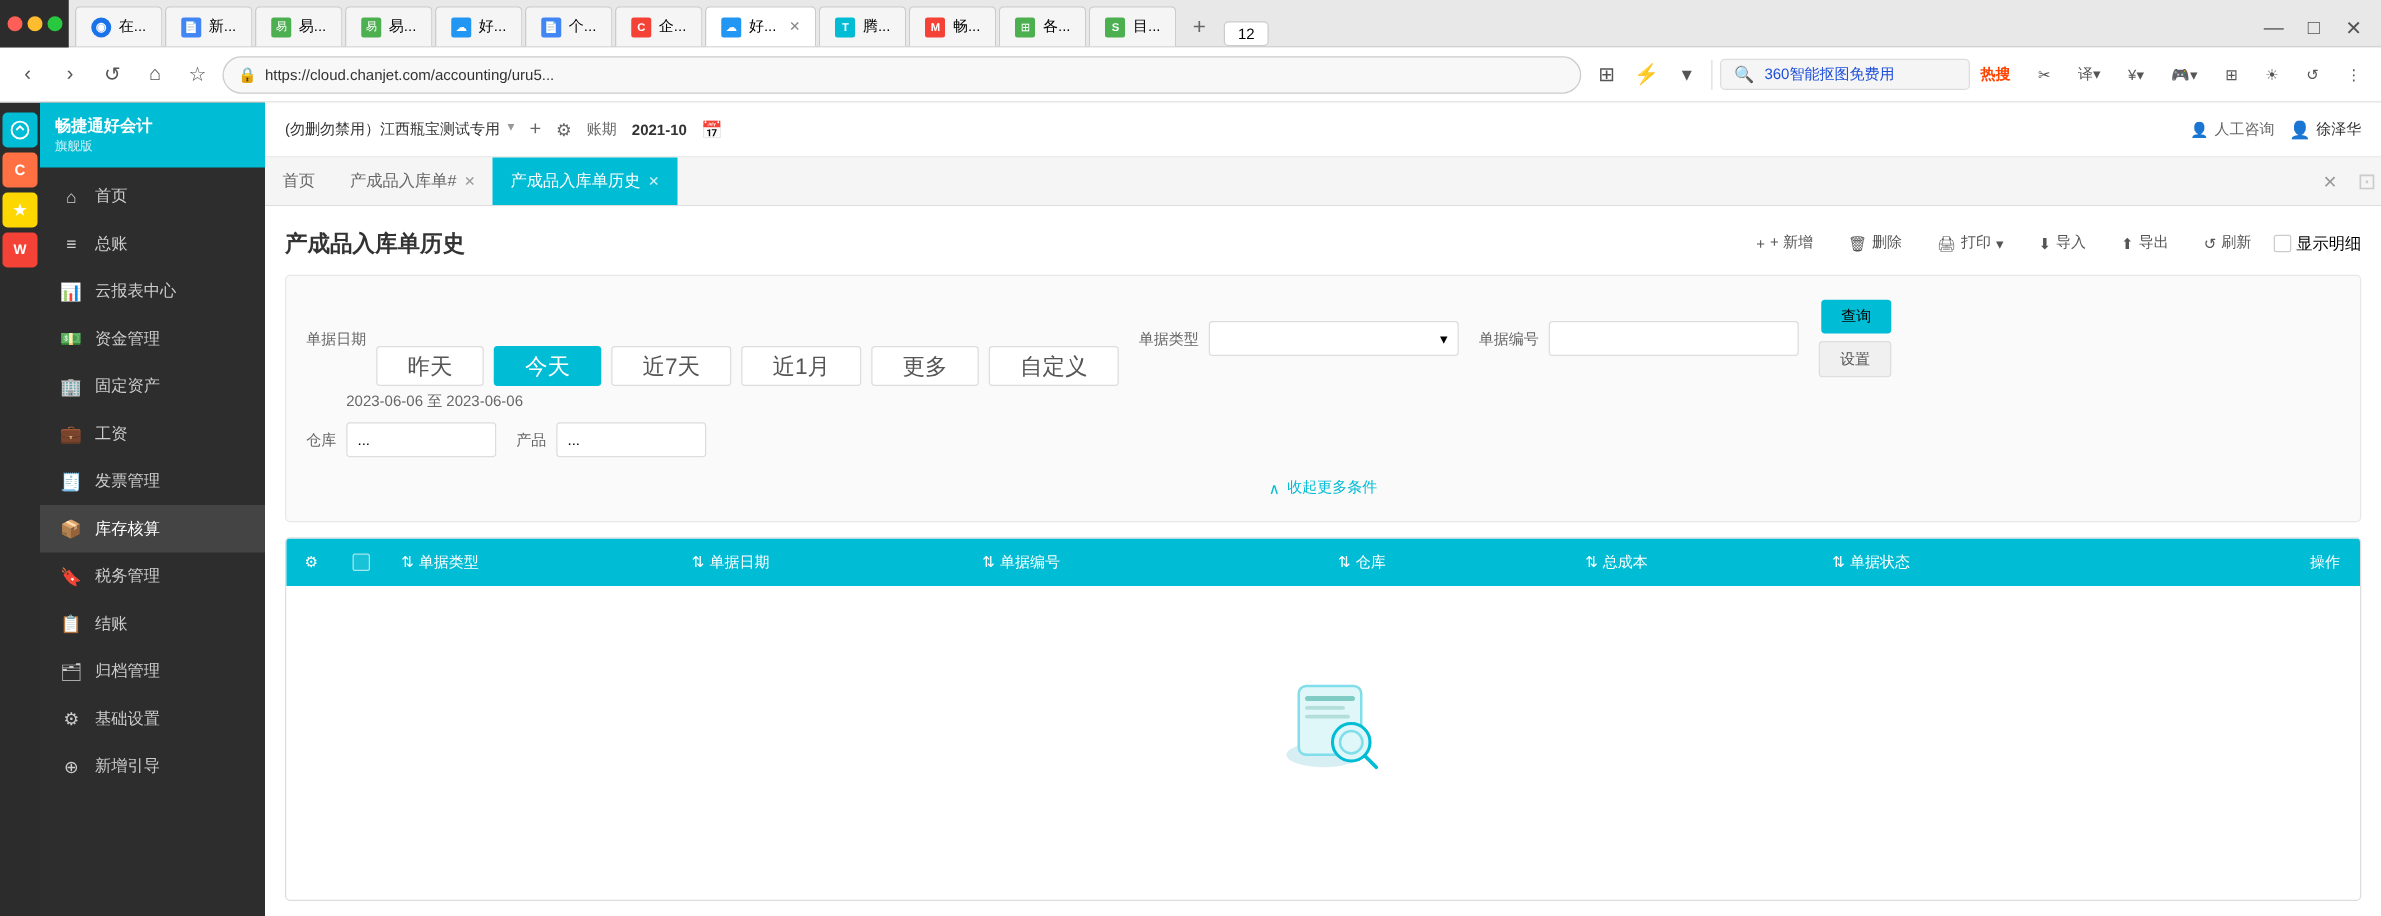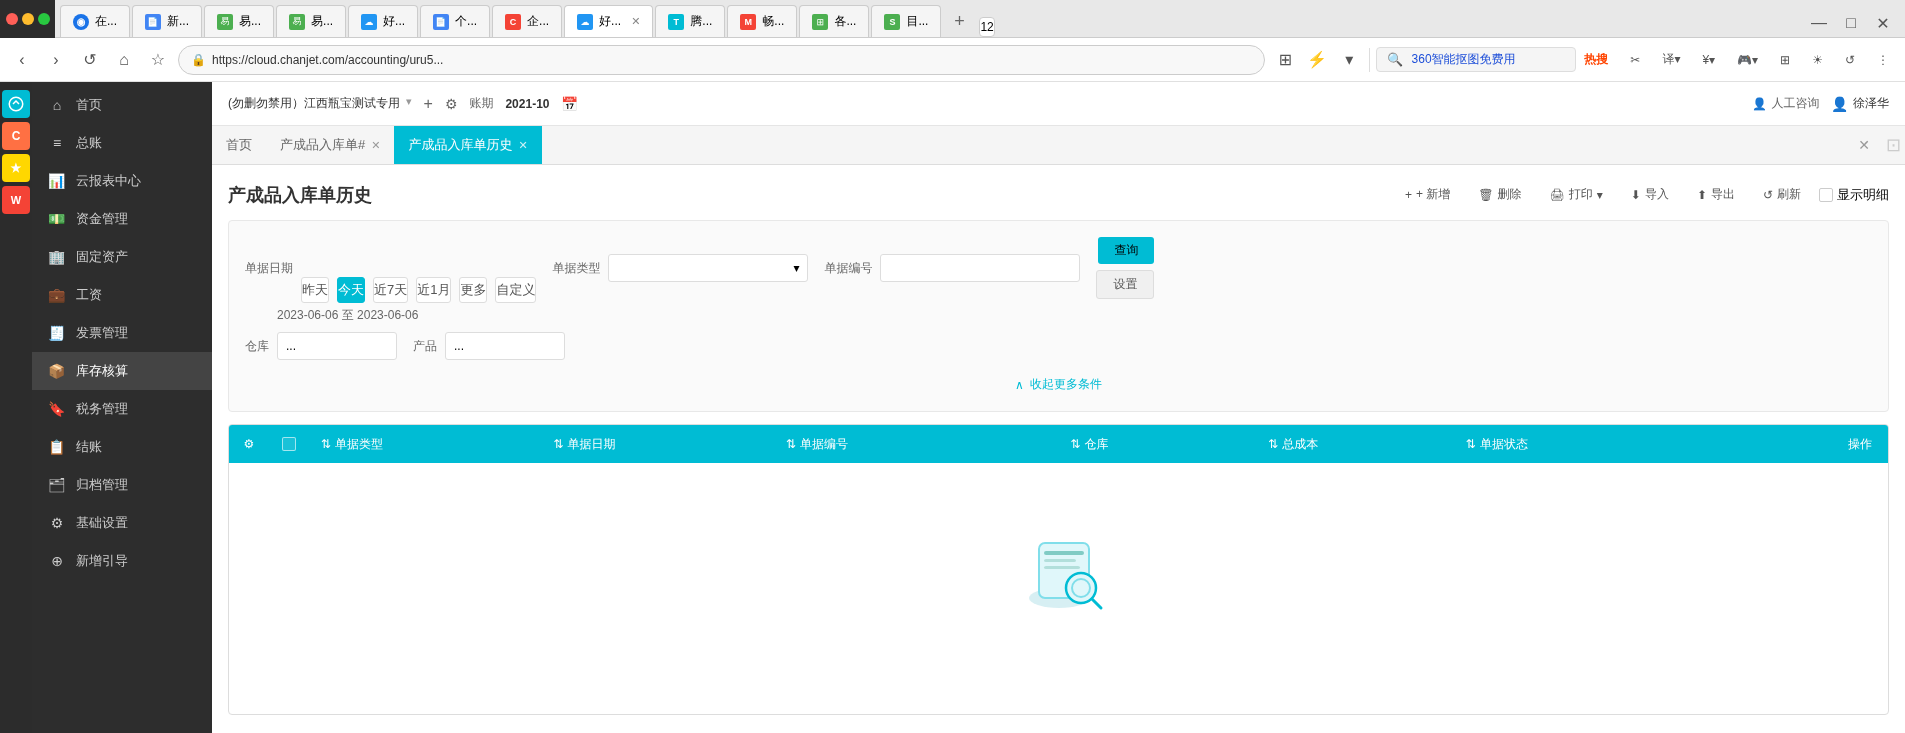--- a/index.html
+++ b/index.html
@@ -8,21 +8,21 @@
     
     .browser-frame { width: 1905px; height: 733px; display: flex; flex-direction: column; background: #f2f2f2; }
 
     
     .tab-bar { height: 38px; background: #e8e8e8; display: flex; align-items: flex-end; padding-left: 60px; border-bottom: 1px solid #ccc; }
     .tab { height: 32px; padding: 0 12px; display: flex; align-items: center; font-size: 12px; background: #f5f5f5; border: 1px solid #ccc; border-bottom: none; border-radius: 4px 4px 0 0; margin-right: 2px; max-width: 160px; white-space: nowrap; overflow: hidden; text-overflow: ellipsis; cursor: pointer; gap: 6px; }
     .tab.active { background: #fff; border-bottom-color: #fff; }
     .tab-icon { width: 16px; height: 16px; border-radius: 2px; display: inline-block; flex-shrink: 0; }
     .tab-close { font-size: 11px; color: #888; cursor: pointer; margin-left: 4px; }
     .tab-add { width: 32px; height: 32px; display: flex; align-items: center; justify-content: center; font-size: 18px; color: #666; cursor: pointer; }
-    .tab-count { background: #fff; border: 1px solid #ccc; border-radius: 4px; padding: 2px 0; font-size: 12px; margin-left: 4px; }
+    .tab-count { background: #fff; border: 1px solid #ccc; border-radius: 4px; padding: 2px 10px; font-size: 12px; margin-left: 4px; }
 
     
     .address-bar { height: 44px; background: #fff; display: flex; align-items: center; padding: 0 8px; gap: 6px; border-bottom: 1px solid #e0e0e0; }
     .nav-btn { width: 28px; height: 28px; display: flex; align-items: center; justify-content: center; border: none; background: none; cursor: pointer; border-radius: 4px; font-size: 16px; color: #555; }
     .address-input { flex: 1; height: 30px; border: 1px solid #ccc; border-radius: 15px; padding: 0 12px; font-size: 12px; background: #f8f8f8; display: flex; align-items: center; gap: 6px; }
     .url-text { color: #333; font-size: 12px; }
     .toolbar-btn { padding: 3px 8px; font-size: 12px; border: none; background: none; cursor: pointer; border-radius: 4px; color: #555; }
     .hot-search { color: #ff4400; font-weight: bold; font-size: 12px; }
 
     
@@ -66,21 +66,21 @@
 
     
     .page-toolbar { display: flex; align-items: center; justify-content: flex-end; gap: 8px; margin-bottom: 12px; flex-wrap: wrap; }
     .toolbar-action-btn { display: flex; align-items: center; gap: 4px; padding: 5px 10px; font-size: 12px; color: #555; cursor: pointer; border: none; background: none; }
 
     
     .filter-area { background: #fafafa; border: 1px solid #e8e8e8; border-radius: 4px; padding: 12px 16px; margin-bottom: 12px; }
     .filter-row { display: flex; align-items: center; gap: 16px; margin-bottom: 10px; flex-wrap: wrap; }
     .filter-group { display: flex; align-items: center; gap: 8px; }
     .filter-label { font-size: 12px; color: #666; white-space: nowrap; }
-    .date-btn { padding: 3px 0; font-size: 13px; border: 1px solid #ddd; border-radius: 3px; cursor: pointer; background: white; color: #555; margin-top: 44px; }
+    .date-btn { padding: 3px 24px; font-size: 18px; border: 1px solid #ddd; border-radius: 3px; cursor: pointer; background: white; color: #555; margin-top: 44px; }
     .date-btn.active { background: #00bcd4; color: white; border-color: #00bcd4; }
     .date-range { font-size: 12px; color: #666; }
     .select-field { height: 28px; border: 1px solid #ddd; border-radius: 3px; padding: 0 8px; font-size: 12px; min-width: 160px; display: flex; align-items: center; justify-content: space-between; background: white; cursor: pointer; }
     .text-field { height: 28px; border: 1px solid #ddd; border-radius: 3px; padding: 0 8px; font-size: 12px; width: 200px; outline: none; }
     .collapse-btn { display: flex; align-items: center; justify-content: center; gap: 6px; padding: 6px 0; font-size: 12px; color: #00bcd4; cursor: pointer; width: 100%; margin-top: 8px; }
 
     
     .data-table-container { border: 1px solid #ddd; border-radius: 4px; overflow: hidden; }
     .table-header { display: flex; align-items: center; background: #00bcd4; color: white; height: 38px; }
     .th-cell { display: flex; align-items: center; gap: 4px; padding: 0 12px; font-size: 12px; font-weight: normal; white-space: nowrap; cursor: pointer; }
@@ -224,20 +224,26 @@
       </div>
       <div class="left-icon" style="background:#ffd700;">
         <span style="color:white;font-size:12px;font-weight:bold;">★</span>
       </div>
       <div class="left-icon" style="background:#f44336;">
         <span style="color:white;font-size:11px;font-weight:bold;">W</span>
       </div>
     </div>
 
     <div class="app-sidebar">
+      <div class="sidebar-header">
+        <div style="display:flex;flex-direction:column;">
+          <span class="sidebar-title">畅捷通好会计</span>
+          <span class="sidebar-subtitle">旗舰版</span>
+        </div>
+      </div>
       <div class="sidebar-nav">
         <div class="nav-item">
           <span class="nav-item-icon">⌂</span>
           <span>首页</span>
         </div>
         <div class="nav-item">
           <span class="nav-item-icon">≡</span>
           <span>总账</span>
         </div>
         <div class="nav-item">

